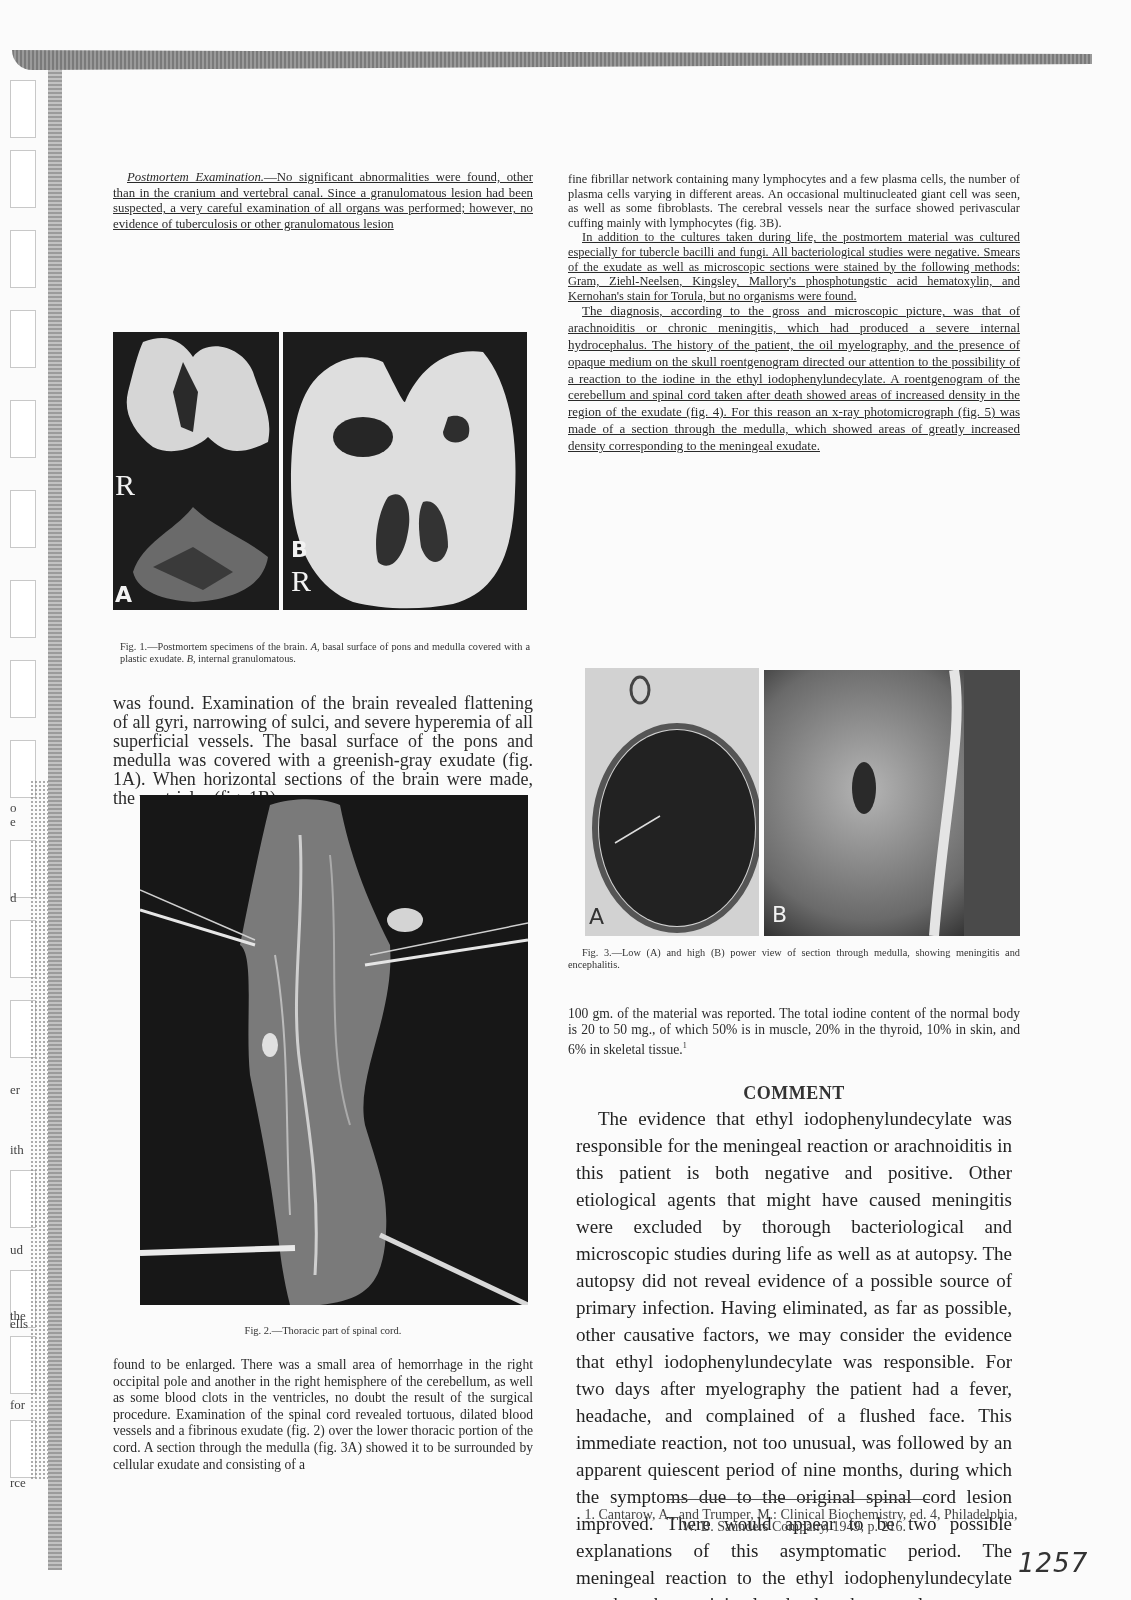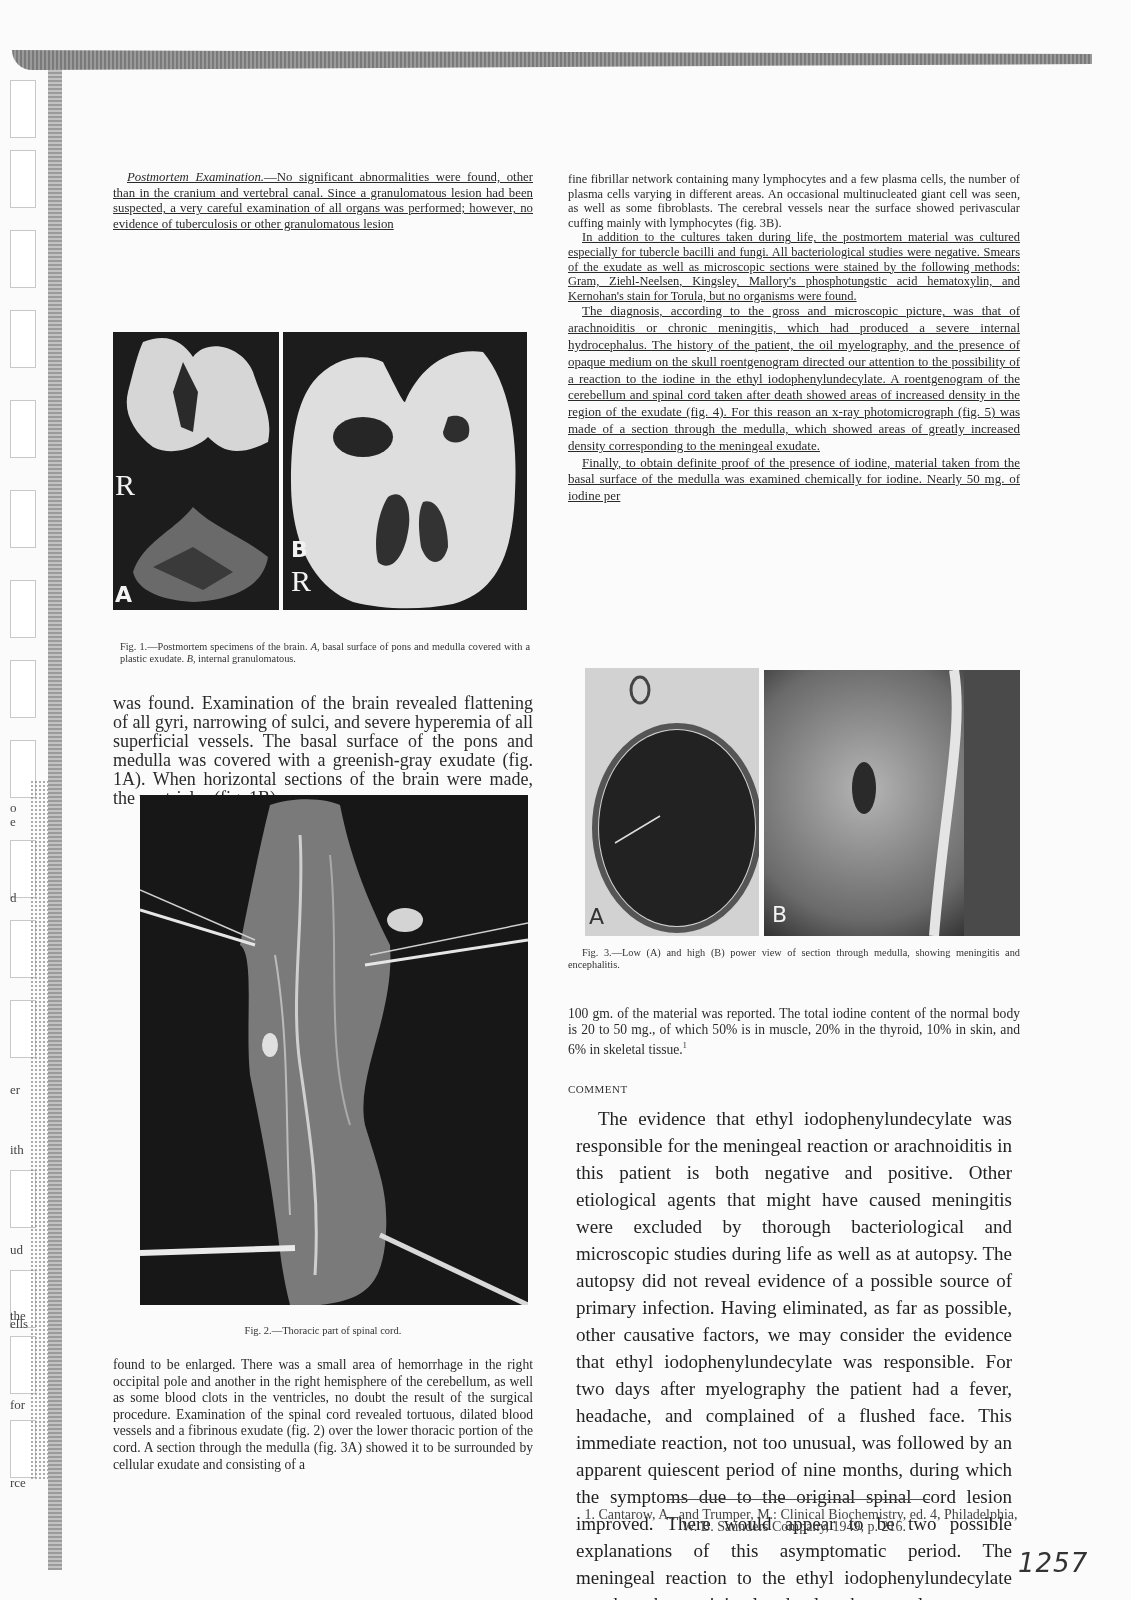--- a/index.html
+++ b/index.html
@@ -47,21 +47,21 @@
   p.body.indent { text-indent:14px;text-decoration:underline; }
   p.comment-body {
     margin:8px; font-size:19px; line-height:27px; text-align:justify;
     text-indent:22px; color:#222;
   }
   .caption {
     font-size:10.3px; line-height:12px; text-align:justify; color:#333;
   }
   .caption-center { text-align:center; font-size:10.5px; color:#333; }
   .heading-comment {
-    text-align:left; font-size:11px; letter-spacing:0.5px; color:#333;
+    text-align:center; font-size:18px; letter-spacing:0.5px; color:#333;font-weight:bold;
   }
   .figure {
     position:absolute; background:#1d1d1d; overflow:hidden;
   }
   .fig-label {
     position:absolute; color:#f2f2f2; font-family:"DejaVu Sans",sans-serif;
     font-weight:bold; font-size:22px;
   }
   .fig-label.serif { font-family:"Liberation Serif",serif; font-weight:normal; font-size:30px; }
   .footnote-rule {
@@ -165,21 +165,20 @@
 <div class="col col-left caption-center" style="top:1325px">Fig. 2.—Thoracic part of spinal cord.</div>
 
 <div class="col col-left" style="top:1357px">
   <p class="body" style="font-size:13.6px;line-height:16.6px">found to be enlarged. There was a small area of hemorrhage in the right occipital pole and another in the right hemisphere of the cerebellum, as well as some blood clots in the ventricles, no doubt the result of the surgical procedure. Examination of the spinal cord revealed tortuous, dilated blood vessels and a fibrinous exudate (fig. 2) over the lower thoracic portion of the cord. A section through the medulla (fig. 3A) showed it to be surrounded by cellular exudate and consisting of a</p>
 </div>
 
 <div class="col col-right" style="top:172px">
   <p class="body small">fine fibrillar network containing many lymphocytes and a few plasma cells, the number of plasma cells varying in different areas. An occasional multinucleated giant cell was seen, as well as some fibroblasts. The cerebral vessels near the surface showed perivascular cuffing mainly with lymphocytes (fig. 3B).</p>
   <p class="body small indent">In addition to the cultures taken during life, the postmortem material was cultured especially for tubercle bacilli and fungi. All bacteriological studies were negative. Smears of the exudate as well as microscopic sections were stained by the following methods: Gram, Ziehl-Neelsen, Kingsley, Mallory's phosphotungstic acid hematoxylin, and Kernohan's stain for Torula, but no organisms were found.</p>
   <p class="body indent" style="font-size:13px;line-height:16.8px">The diagnosis, according to the gross and microscopic picture, was that of arachnoiditis or chronic meningitis, which had produced a severe internal hydrocephalus. The history of the patient, the oil myelography, and the presence of opaque medium on the skull roentgenogram directed our attention to the possibility of a reaction to the iodine in the ethyl iodophenylundecylate. A roentgenogram of the cerebellum and spinal cord taken after death showed areas of increased density in the region of the exudate (fig. 4). For this reason an x-ray photomicrograph (fig. 5) was made of a section through the medulla, which showed areas of greatly increased density corresponding to the meningeal exudate.</p>
-  <p class="body indent" style="font-size:13px;line-height:16.8px">Finally, to obtain definite proof of the presence of iodine, material taken from the basal surface of the medulla was examined chemically for iodine. Nearly 50 mg. of iodine per</p>
 </div>
 
 <div class="figure" style="left:585px;top:668px;width:174px;height:268px;background:#cfcfcf">
   <svg width="174" height="268" viewBox="0 0 174 268">
     <rect width="174" height="268" fill="#d2d2d2"></rect>
     <ellipse cx="92" cy="160" rx="78" ry="98" fill="#222"></ellipse>
     <ellipse cx="92" cy="160" rx="82" ry="102" fill="none" stroke="#555" stroke-width="6"></ellipse>
     <line x1="30" y1="175" x2="75" y2="148" stroke="#ddd" stroke-width="1.5"></line>
     <ellipse cx="55" cy="22" rx="9" ry="13" fill="none" stroke="#444" stroke-width="3"></ellipse>
   </svg>

